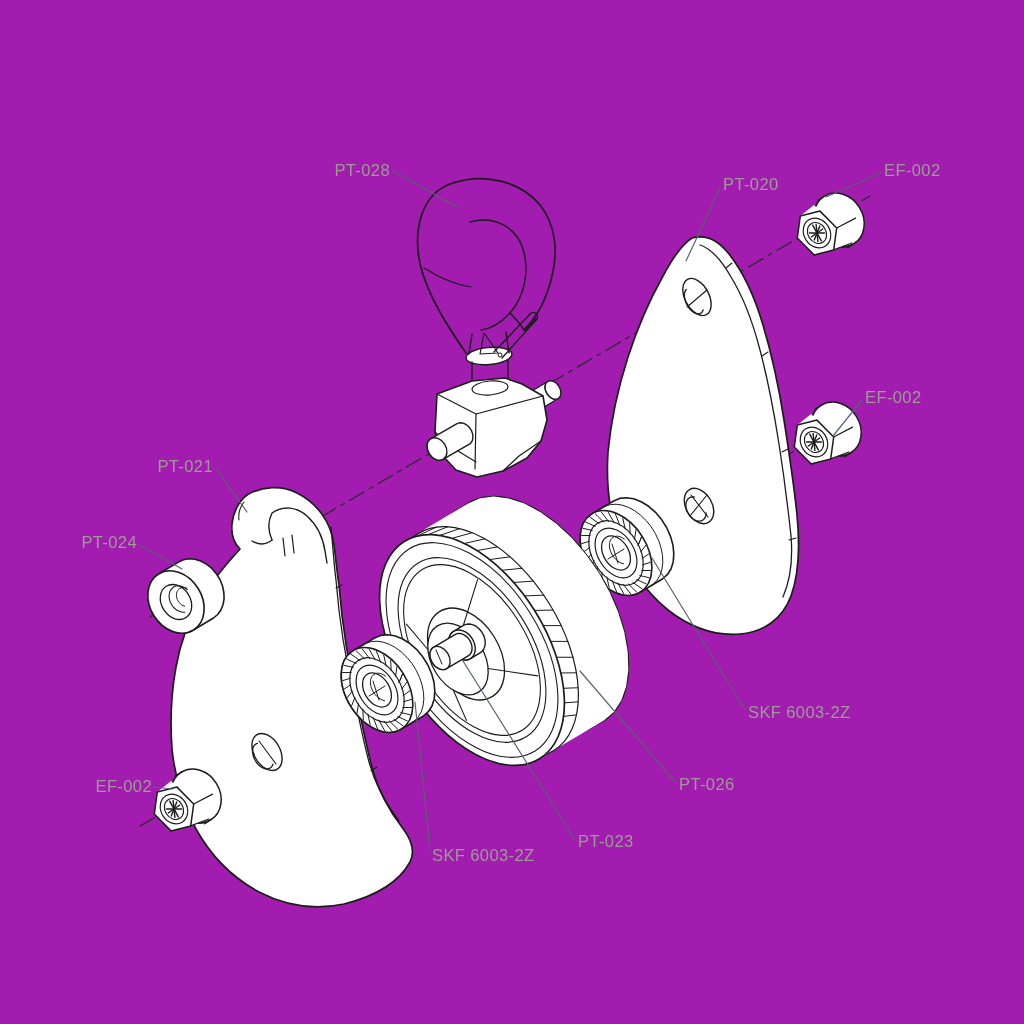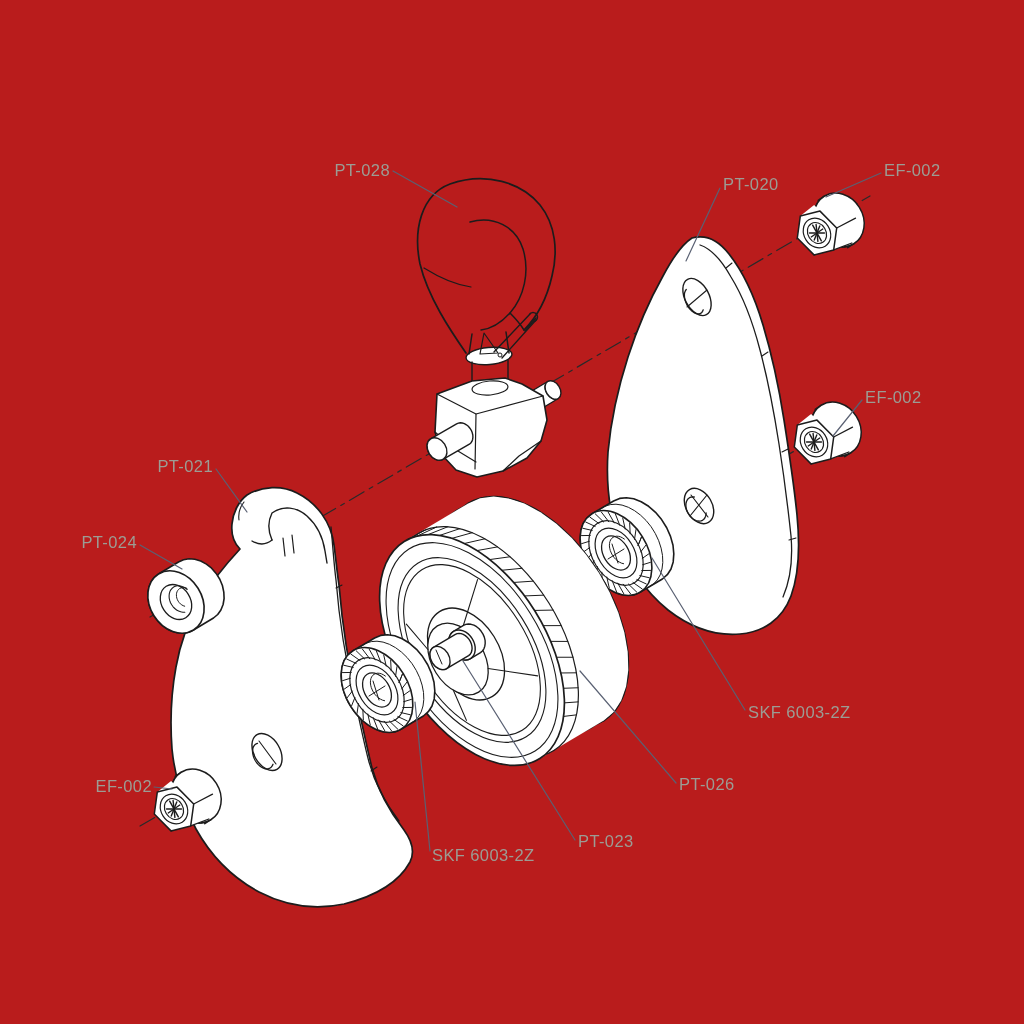--- a/index.html
+++ b/index.html
@@ -1,16 +1,16 @@
 <!DOCTYPE html>
 <html><head>
 <meta charset="utf-8">
 <style>
   html,body{margin:0;padding:0;background:#ffffff;}
-  #stage{position:relative;width:1024px;height:1024px;background:#b91c1c;overflow:hidden;
+  #stage{position:relative;width:1024px;height:1024px;background:#a21caf;overflow:hidden;
          font-family:"Liberation Sans", sans-serif;}
   svg{position:absolute;left:0;top:0;}
   text.part-label{font-family:"Liberation Sans", sans-serif;letter-spacing:0.4px;}
 </style>
 </head>
 <body>
 
 <div id="stage">
   <svg id="drawing" width="1024" height="1024" viewBox="0 0 1024 1024">
     <g id="axes">

